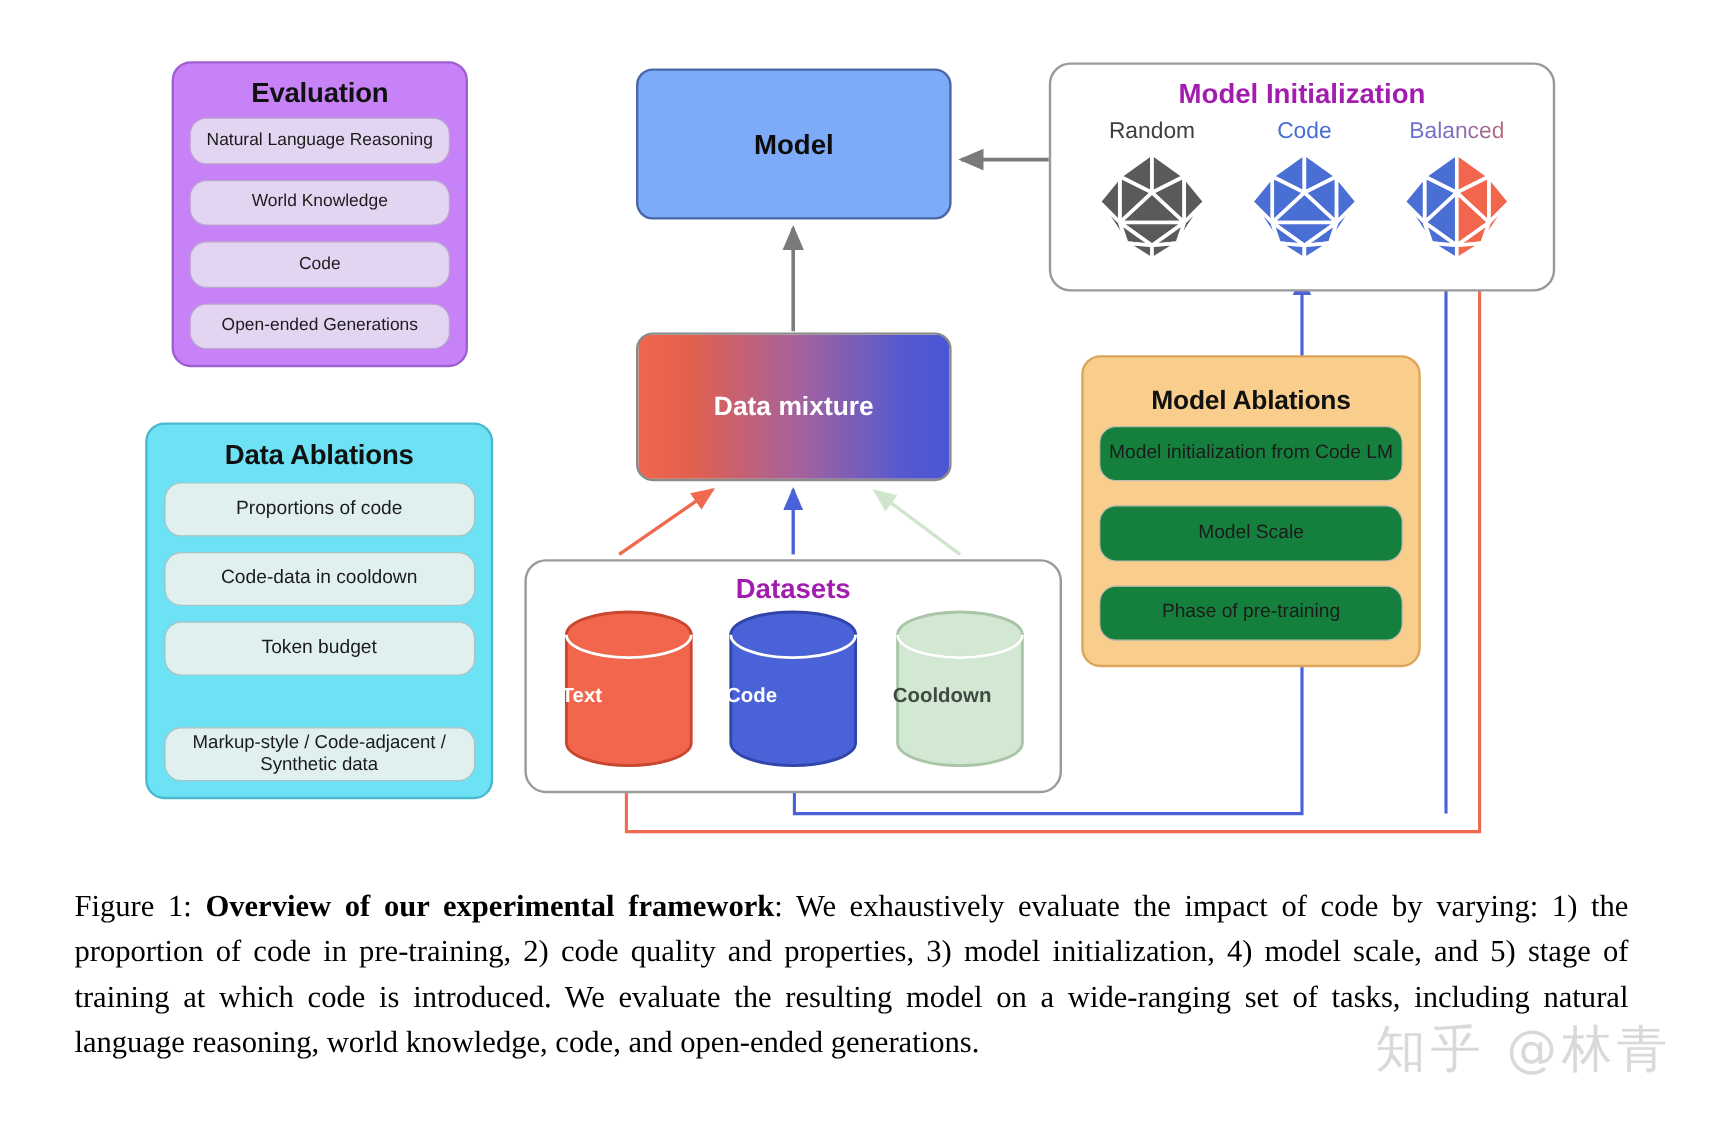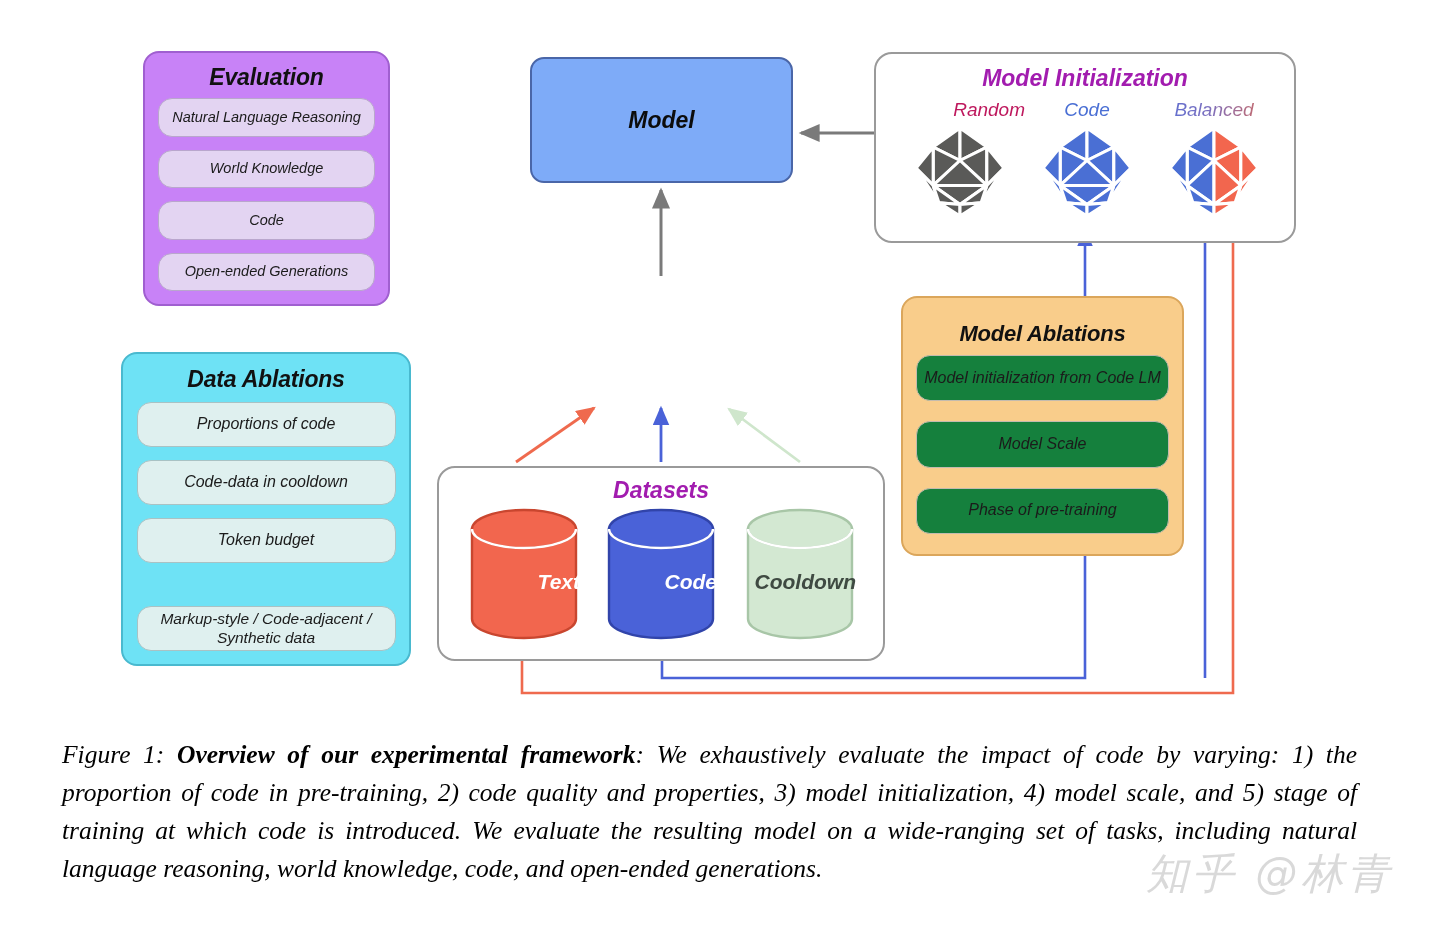--- a/index.html
+++ b/index.html
@@ -8,21 +8,21 @@
   }
   body {
     width: 1440px; height: 936px;
     position: relative;
     overflow: hidden;
     font-family: "Liberation Sans", sans-serif;
   }
   #figure-root {
     position: absolute;
     left: 0; top: 0;
-    width: 1440px; height: 936px; font-style: italic;
+    width: 1440px; height: 936px;
   }
   .abs { position: absolute; box-sizing: border-box; }
 
   
   .group-panel {
     border-radius: 16px;
     display: flex;
     flex-direction: column;
     align-items: center;
   }
@@ -102,21 +102,21 @@
   .panel-heading {
     position: absolute; left: 0; right: 0; text-align: center;
     font-weight: bold; color: #a21caf;
   }
   #model-init-panel .panel-heading { top: 11px; font-size: 23px; }
   #datasets-panel .panel-heading   { top: 9px;  font-size: 23px; }
 
   
   .init-col { position: absolute; top: 46px; width: 130px; text-align: center; }
   .init-label { font-size: 19px; line-height: 1; margin-bottom: 7px; }
-  .init-label.random   { color: #be185d; text-align: right; }
+  .init-label.random   { color: #404040; }
   .init-label.code     { color: #4a6fd4; }
   .init-label.balanced {
     background: linear-gradient(90deg, #5570d8 0%, #7a6fc0 45%, #e0694f 100%);
     -webkit-background-clip: text;
     background-clip: text;
     color: transparent;
   }
   .ico { width: 96px; height: 92px; margin: 0 auto; display: block; }
 
   
@@ -139,21 +139,21 @@
     border-color: #8a8a8a;
     color: #ffffff;
     font-size: 22px;
   }
 
   
   .cylinder { position: absolute; top: 508px; width: 112px; height: 132px; }
   .cyl-svg { position: absolute; left: 0; top: 0; }
   .cyl-label {
     position: absolute; left: 0; right: 0; top: 62px;
-    text-align: right; font-size: 21px; font-weight: bold;
+    text-align: left; font-size: 17px; font-weight: bold;
     pointer-events: none;
   }
   #cyl-text    { left: 468px; }
   #cyl-code    { left: 605px; }
   #cyl-cooldown{ left: 744px; }
   #cyl-text .cyl-label, #cyl-code .cyl-label { color: #ffffff; }
   #cyl-cooldown .cyl-label { color: #3f4a42; font-weight: bold; }
 
   
   #connectors { position: absolute; left: 0; top: 0; width: 1440px; height: 936px; pointer-events: none; }
@@ -325,20 +325,23 @@
           <polygon points="72,80 50,82 50,94" fill="#f2664e"></polygon>
         </g>
       </svg>
     </div>
   </div>
 
   <div id="model-box" class="abs solid-box">
     <span>Model</span>
   </div>
 
+  <div id="data-mixture-box" class="abs solid-box">
+    <span>Data mixture</span>
+  </div>
 
   <div id="datasets-panel" class="abs outline-panel">
     <div class="panel-heading">Datasets</div>
   </div>
 
   <div id="cyl-text" class="cylinder abs">
     <svg class="cyl-svg" width="112" height="132" viewBox="0 0 112 132">
       <path d="M4,21 L4,111 A52,19 0 0 0 108,111 L108,21 Z" fill="#f2664e" stroke="#c9462f" stroke-width="2.4"></path>
       <ellipse cx="56" cy="21" rx="52" ry="19" fill="#f2664e" stroke="#c9462f" stroke-width="2.4"></ellipse>
       <path d="M4,21 A52,19 0 0 0 108,21" fill="none" stroke="#ffffff" stroke-width="2.4"></path>

